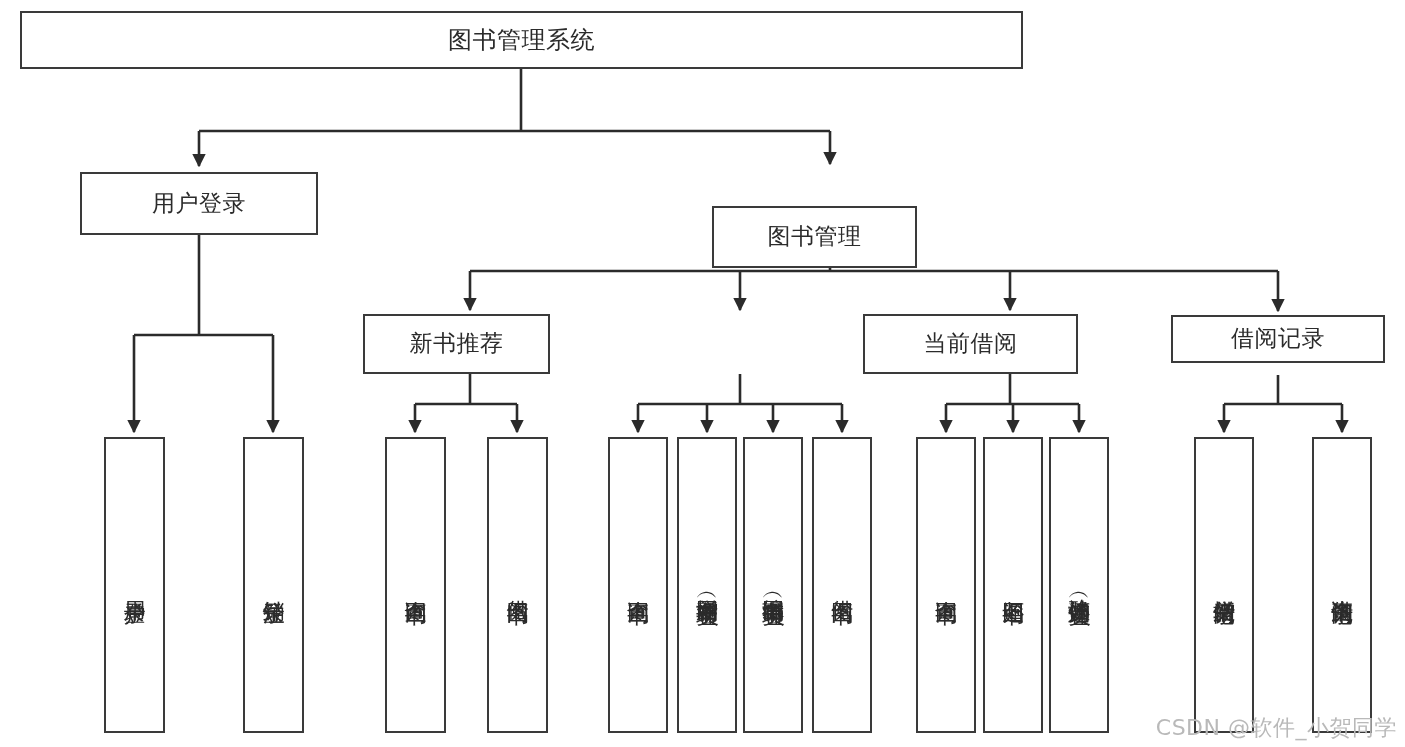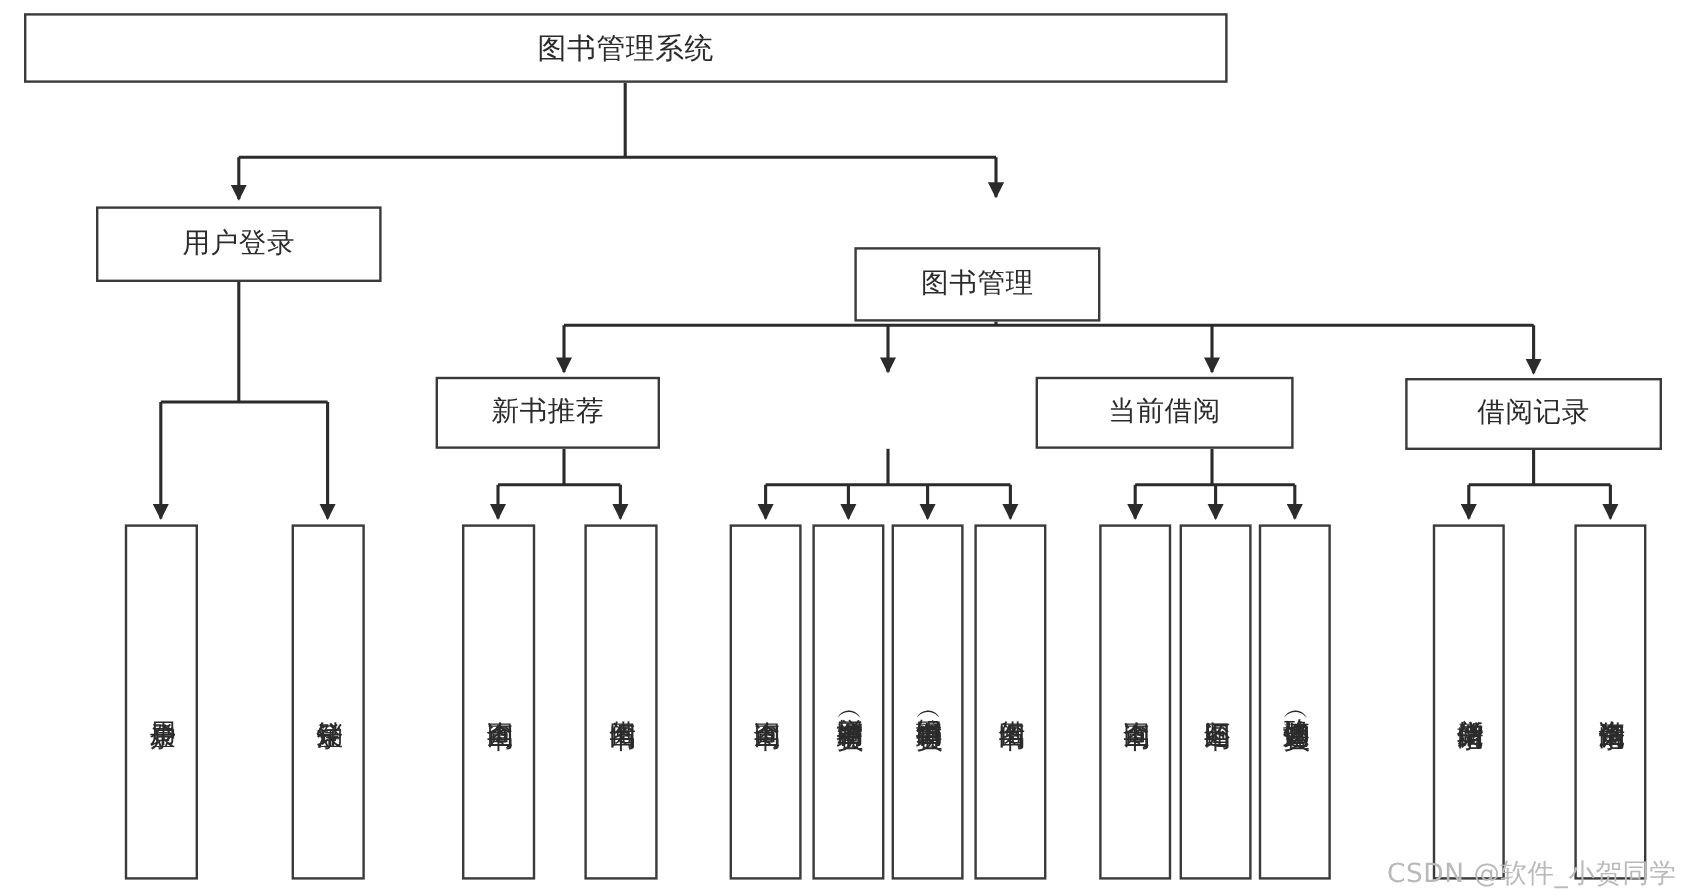--- a/index.html
+++ b/index.html
@@ -143,21 +143,21 @@
   <div class="node horiz" style="left:712px; top:170px; width:205px; height:62px;margin-top:36px;">
     <span class="lbl">图书管理</span>
   </div>
 
   <div class="node horiz" style="left:363px; top:314px; width:187px; height:60px;">
     <span class="lbl">新书推荐</span>
   </div>
   <div class="node horiz" style="left:863px; top:314px; width:215px; height:60px;">
     <span class="lbl">当前借阅</span>
   </div>
-  <div class="node horiz" style="left:1171px; top:315px; width:214px; height:60px;">
+  <div class="node horiz" style="left:1171px; top:315px; width:214px; height:48px;">
     <span class="lbl">借阅记录</span>
   </div>
 
   <div class="node vert" style="left:104px; top:437px; width:61px; height:296px;">
     <span class="lbl">用户登录</span>
   </div>
   <div class="node vert" style="left:243px; top:437px; width:61px; height:296px;">
     <span class="lbl">注销登录</span>
   </div>
 

